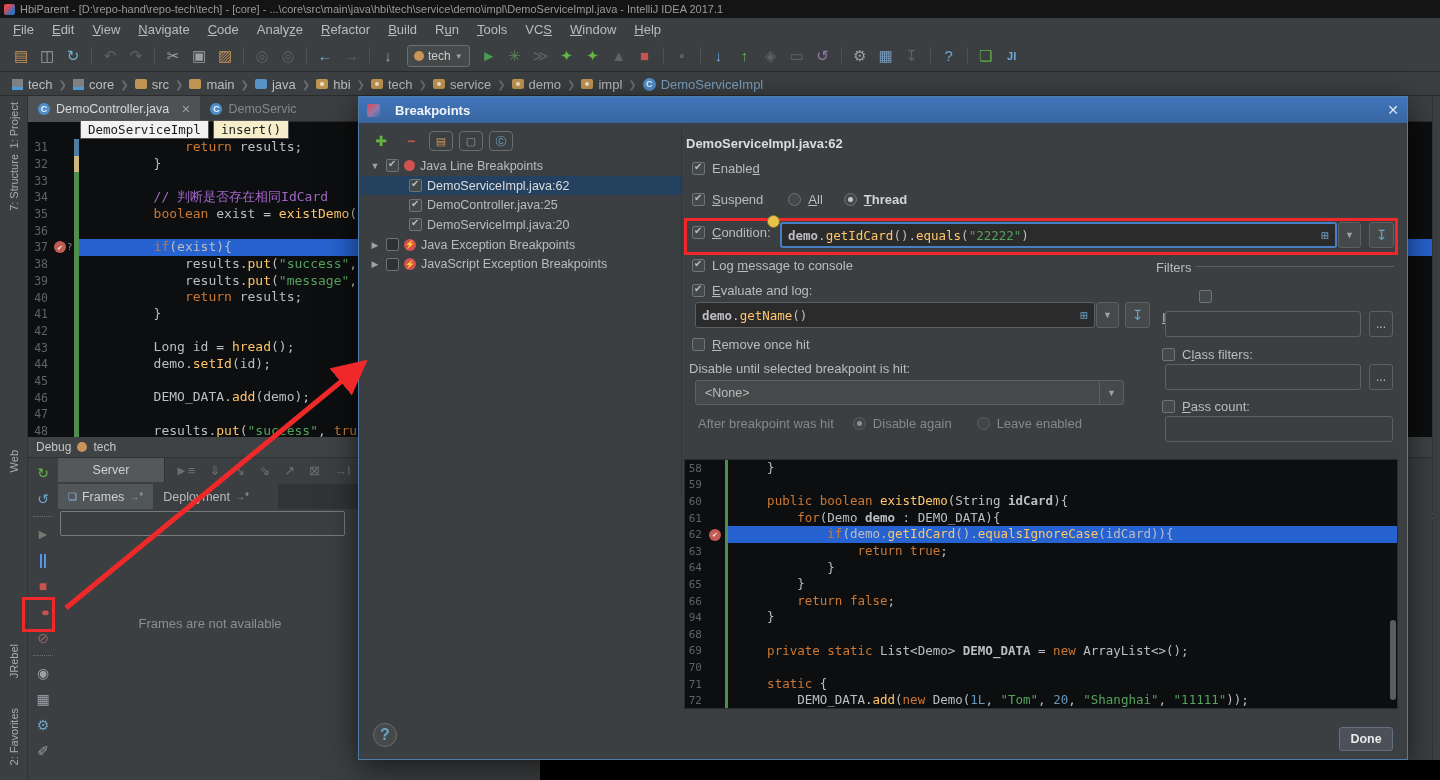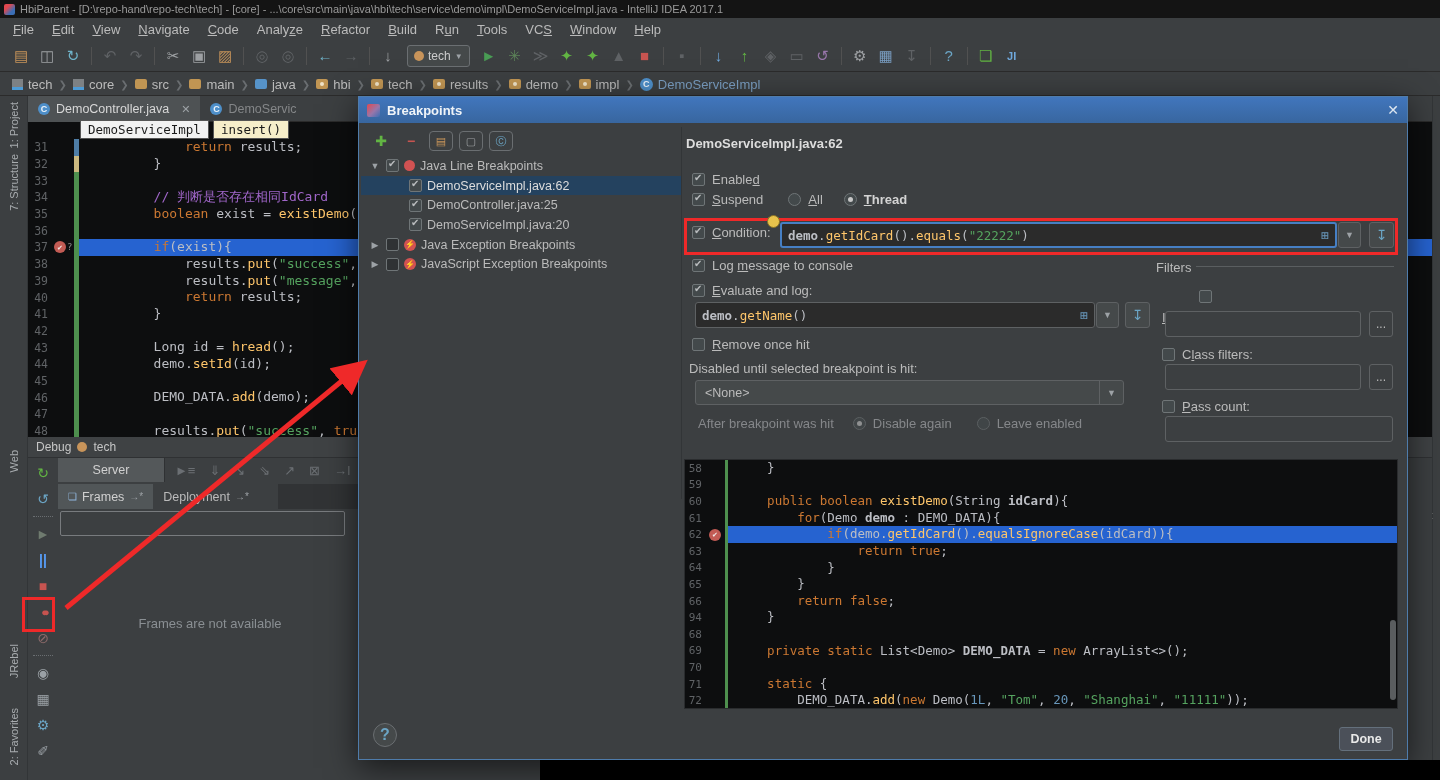--- a/index.html
+++ b/index.html
@@ -94,21 +94,21 @@
   .subtab .star { font-size:10px; color:#9da2a6; }
   #subtab-rest { left:278px; top:484px; width:1130px; height:25px; background:#313335; }
   #dbg-combo { left:60px; top:511px; width:285px; height:25px; background:#3c3f41; border:1px solid #787b7e; border-radius:2px; }
   #frames-msg { left:60px; top:616px; width:300px; text-align:center; color:#8a8f93; font-size:13px; }
   #bottom-black { left:540px; top:760px; width:900px; height:20px; background:#000; }
 
   
   #dialog { left:358px; top:96px; width:1050px; height:664px; background:#3c3f41; border:1px solid #4f7cab;
             box-shadow:0 8px 30px rgba(0,0,0,.6); }
   #dlg-header { position:absolute; left:0; top:0; width:100%; height:26px; background:linear-gradient(#4176bd,#38669f);
-                display:flex; align-items:center; gap:7px; padding:0 8px; color:#f0f4f8; font-size:13px; font-weight:bold; }
+                display:flex; align-items:center; gap:15px; padding:0 8px; color:#f0f4f8; font-size:13px; font-weight:bold; }
   #dlg-icon { width:13px; height:13px; border-radius:2px; background:linear-gradient(135deg,#e2484f,#9876aa 55%,#3b6eb5); }
   #dlg-close { margin-left:auto; color:#dde6f0; font-size:14px; font-weight:normal; }
   #dlg-toolbar { position:absolute; left:10px; top:34px; display:flex; align-items:center; gap:6px; }
   .dlg-tb { width:24px; height:20px; display:flex; align-items:center; justify-content:center; font-size:14px; }
   .dlg-tb.boxed { border:1px solid #6a6e71; border-radius:4px; font-size:11px; }
   #tree { position:absolute; left:2px; top:59px; width:320px; }
   .tree-row { display:flex; align-items:center; height:19.7px; gap:5px; font-size:12.5px; color:#bbbbbb; padding-left:8px; }
   .tree-row.sel { background:#24425f; color:#dddddd; }
   .tree-row.child { padding-left:48px; }
   .tree-exp { width:12px; font-size:9px; color:#9da2a6; text-align:center; }
@@ -266,21 +266,21 @@
         <span>hbi</span>
       </span>
       <span class="crumb-sep">❯</span>
       <span class="crumb">
         <span class="ic-pkg"></span>
         <span>tech</span>
       </span>
       <span class="crumb-sep">❯</span>
       <span class="crumb">
         <span class="ic-pkg"></span>
-        <span>results</span>
+        <span>service</span>
       </span>
       <span class="crumb-sep">❯</span>
       <span class="crumb">
         <span class="ic-pkg"></span>
         <span>demo</span>
       </span>
       <span class="crumb-sep">❯</span>
       <span class="crumb">
         <span class="ic-pkg"></span>
         <span>impl</span>
@@ -527,21 +527,21 @@
           <span class="tree-exp">▶</span>
           <span class="cb dark"></span>
           <span class="tree-exc">⚡</span>
           <span>JavaScript Exception Breakpoints</span>
         </div>
       </div>
     <div id="vsep"></div>
 
     <div class="dp" style="left:327px; top:39px; font-weight:bold; color:#dddddd;">DemoServiceImpl.java:62</div>
 
-    <div class="dp row" style="left:333px; top:64px;margin-top:11px;">
+    <div class="dp row" style="left:333px; top:64px;">
       <span class="cb on"></span>
       <span>Enable<u>d</u></span>
     </div>
 
     <div class="dp row" style="left:333px; top:95px;">
       <span class="cb on"></span>
       <span><u>S</u>uspend</span>
       <span class="rd" style="margin-left:18px"></span>
       <span><u>A</u>ll</span>
       <span class="rd on" style="margin-left:14px"></span>
@@ -581,21 +581,21 @@
         <span>▼</span>
       </div>
     <div class="fld-btn" style="position:absolute; left:766px; top:205px; width:25px; height:26px; color:#6ba5c5; font-size:14px;">
         <span>↧</span>
       </div>
 
     <div class="dp row" style="left:333px; top:240px;">
       <span class="cb"></span>
       <span><u>R</u>emove once hit</span>
     </div>
-    <div class="dp" style="left:330px; top:264px;">Disabled until selected breakpoint is hit:</div>
+    <div class="dp" style="left:330px; top:264px;">Disable until selected breakpoint is hit:</div>
     <div id="none-combo">
       <span>&lt;None&gt;</span>
       <span class="dd">▼</span>
     </div>
     <div class="dp row gray" style="left:339px; top:319px;">
       <span>After breakpoint was hit</span>
       <span class="rd on" style="margin-left:12px;opacity:.6"></span>
       <span>Disable again</span>
       <span class="rd" style="margin-left:18px;opacity:.6"></span>
       <span>Leave enabled</span>

